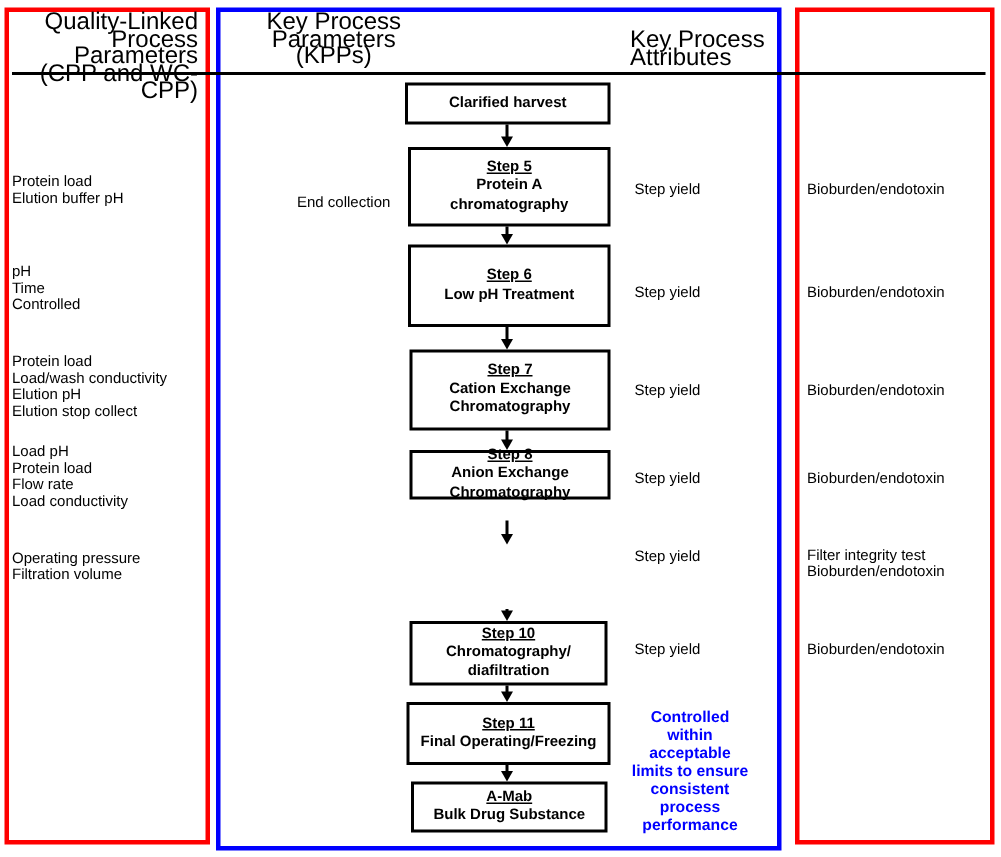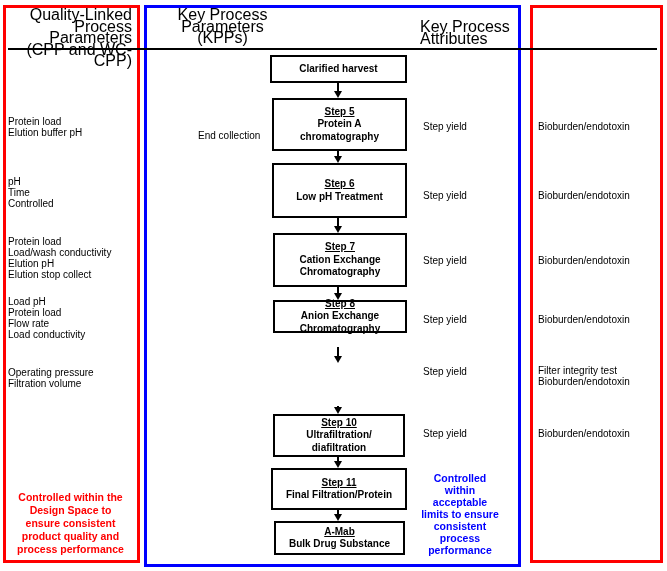--- a/index.html
+++ b/index.html
@@ -84,27 +84,27 @@
 
   <div class="fbox" style="left:273px;top:300px;width:134px;height:33px">
     <div class="heading">Step 8</div>
     <div class="pre">Anion Exchange
 Chromatography</div>
   </div>
 
 
   <div class="fbox" style="left:273px;top:414px;width:132px;height:43px">
     <div class="heading">Step 10</div>
-    <div class="pre">Ultrafiltration/
+    <div class="pre">Chromatography/
 diafiltration</div>
   </div>
 
   <div class="fbox" style="left:271px;top:468px;width:136px;height:42px">
     <div class="heading">Step 11</div>
-    <div class="pre">Final Filtration/Protein</div>
+    <div class="pre">Final Operating/Freezing</div>
   </div>
 
   <div class="fbox" style="left:274px;top:521px;width:131px;height:34px">
     <div class="heading">A-Mab</div>
     <div class="pre">Bulk Drug Substance</div>
   </div>
 
   <div class="arrow-shaft" style="left:337px;top:83px;height:10px"></div>
   <div class="arrow-head" style="left:334px;top:91px"></div>
 
@@ -155,25 +155,20 @@
   <div class="lbl" style="left:423px;top:428px">Step yield</div>
 
   <div class="lbl" style="left:538px;top:121px">Bioburden/endotoxin</div>
   <div class="lbl" style="left:538px;top:190px">Bioburden/endotoxin</div>
   <div class="lbl" style="left:538px;top:255px">Bioburden/endotoxin</div>
   <div class="lbl" style="left:538px;top:314px">Bioburden/endotoxin</div>
   <div class="lbl" style="left:538px;top:365px">Filter integrity test
 Bioburden/endotoxin</div>
   <div class="lbl" style="left:538px;top:428px">Bioburden/endotoxin</div>
 
-  <div class="note" id="note-red">Controlled within the
-Design Space to
-ensure consistent
-product quality and
-process performance</div>
   <div class="note" id="note-blue">Controlled
 within
 acceptable
 limits to ensure
 consistent
 process
 performance</div>
 
 </div>
 

